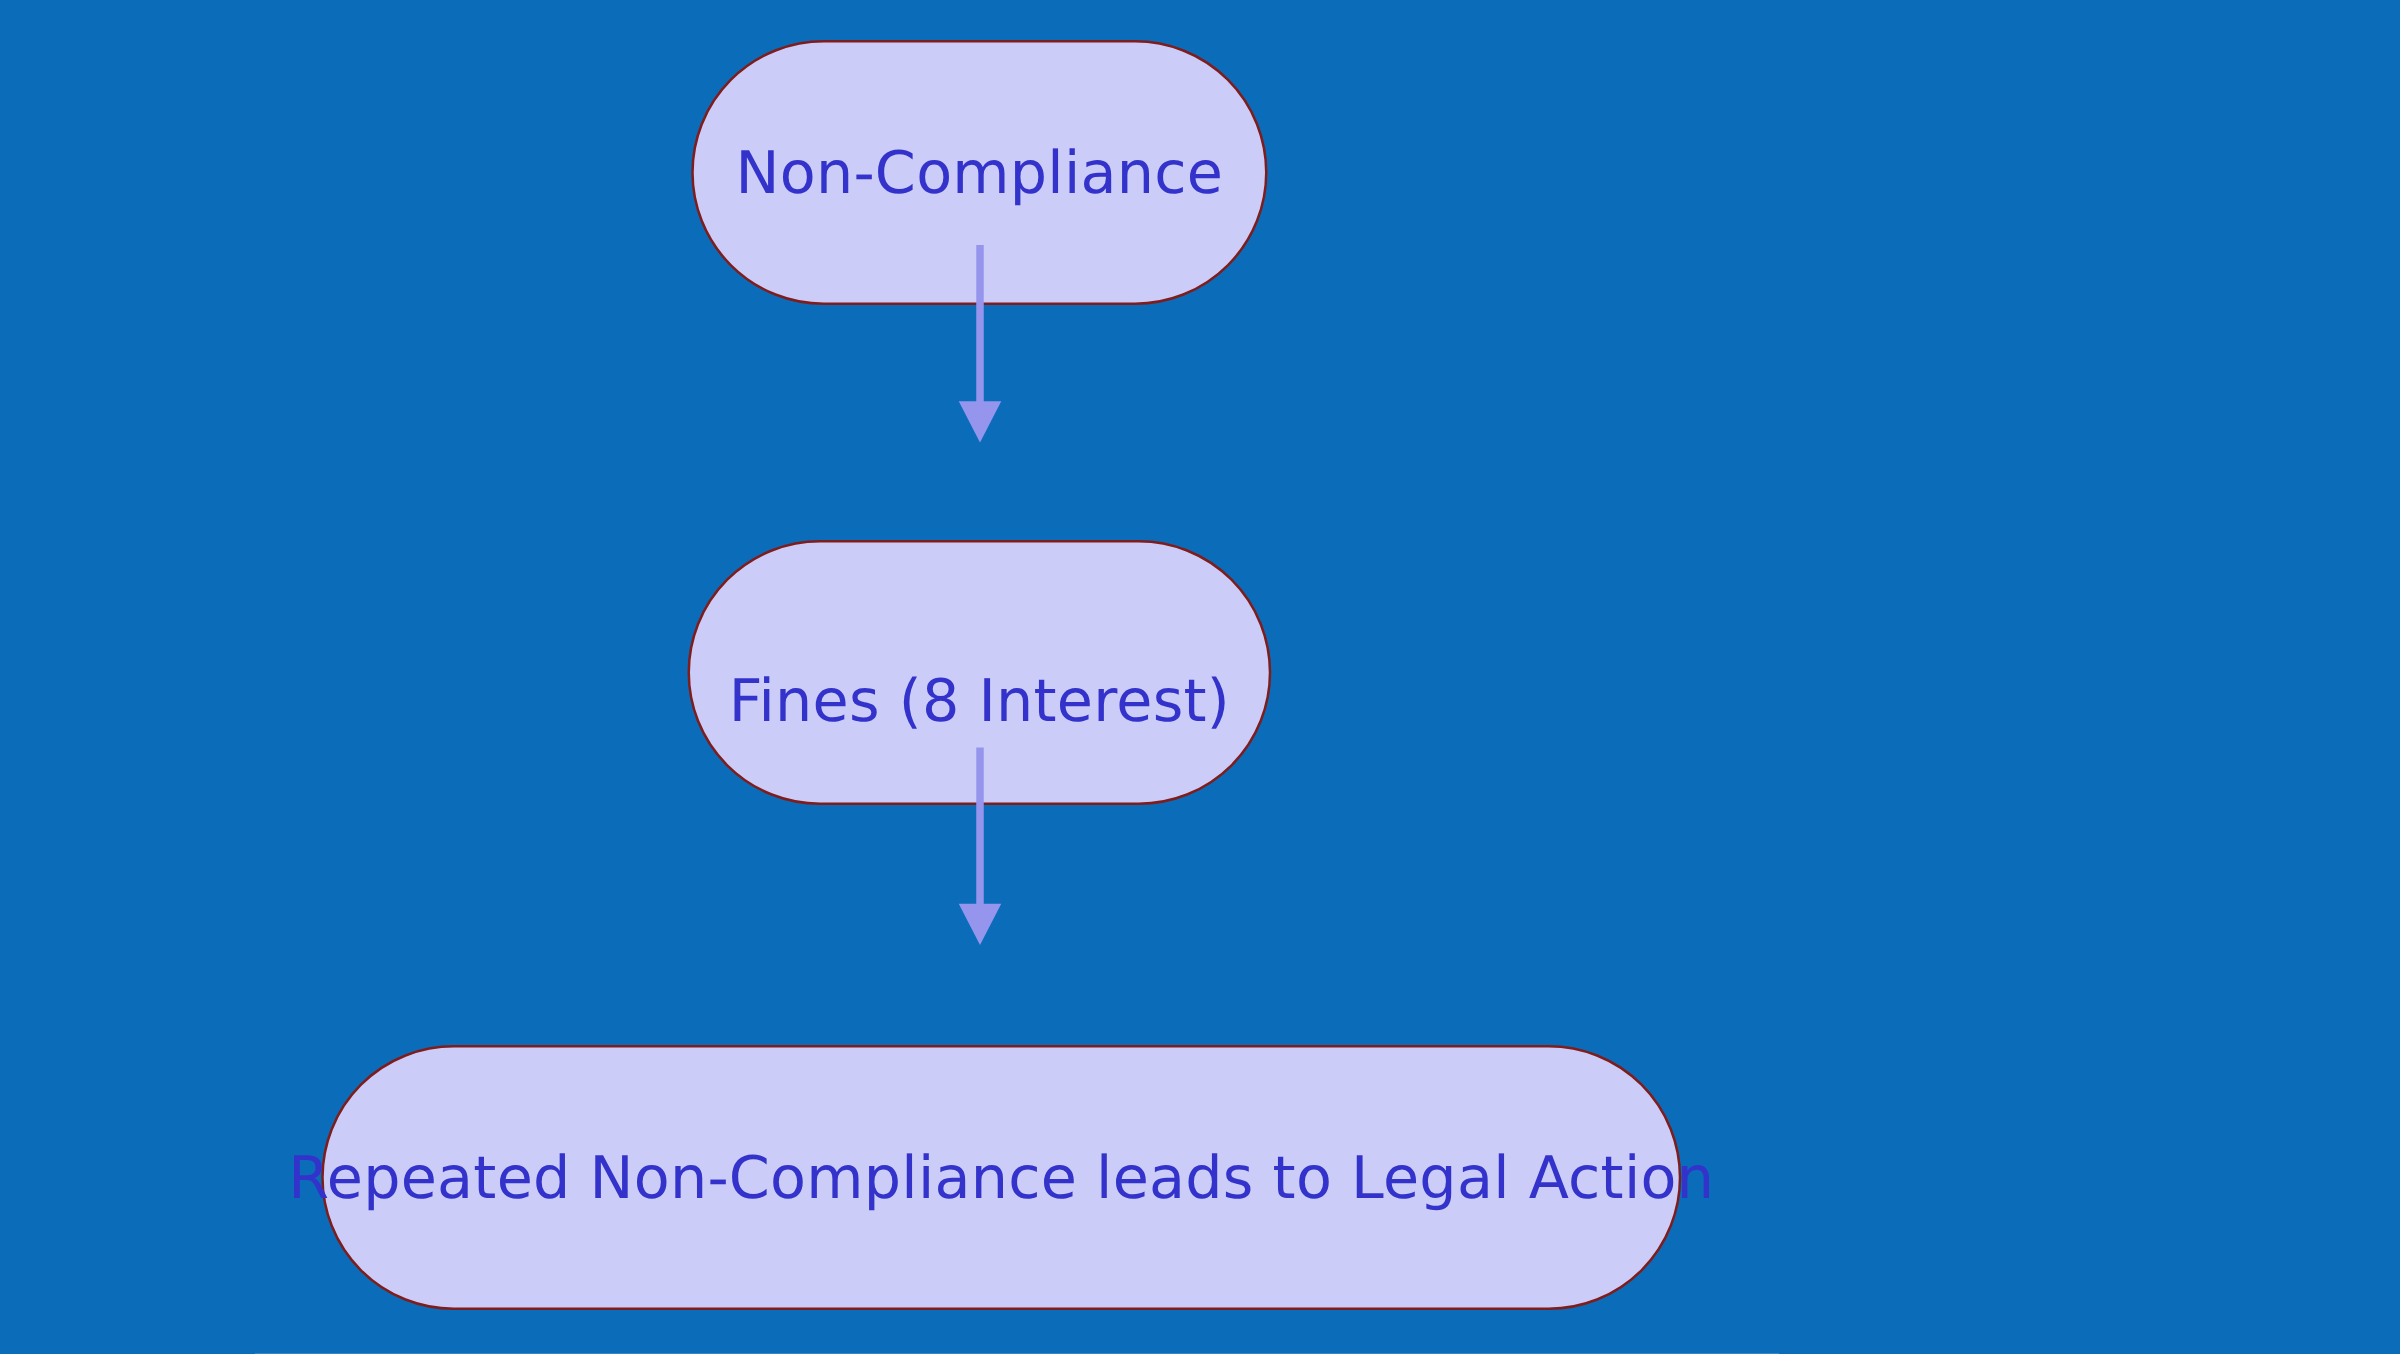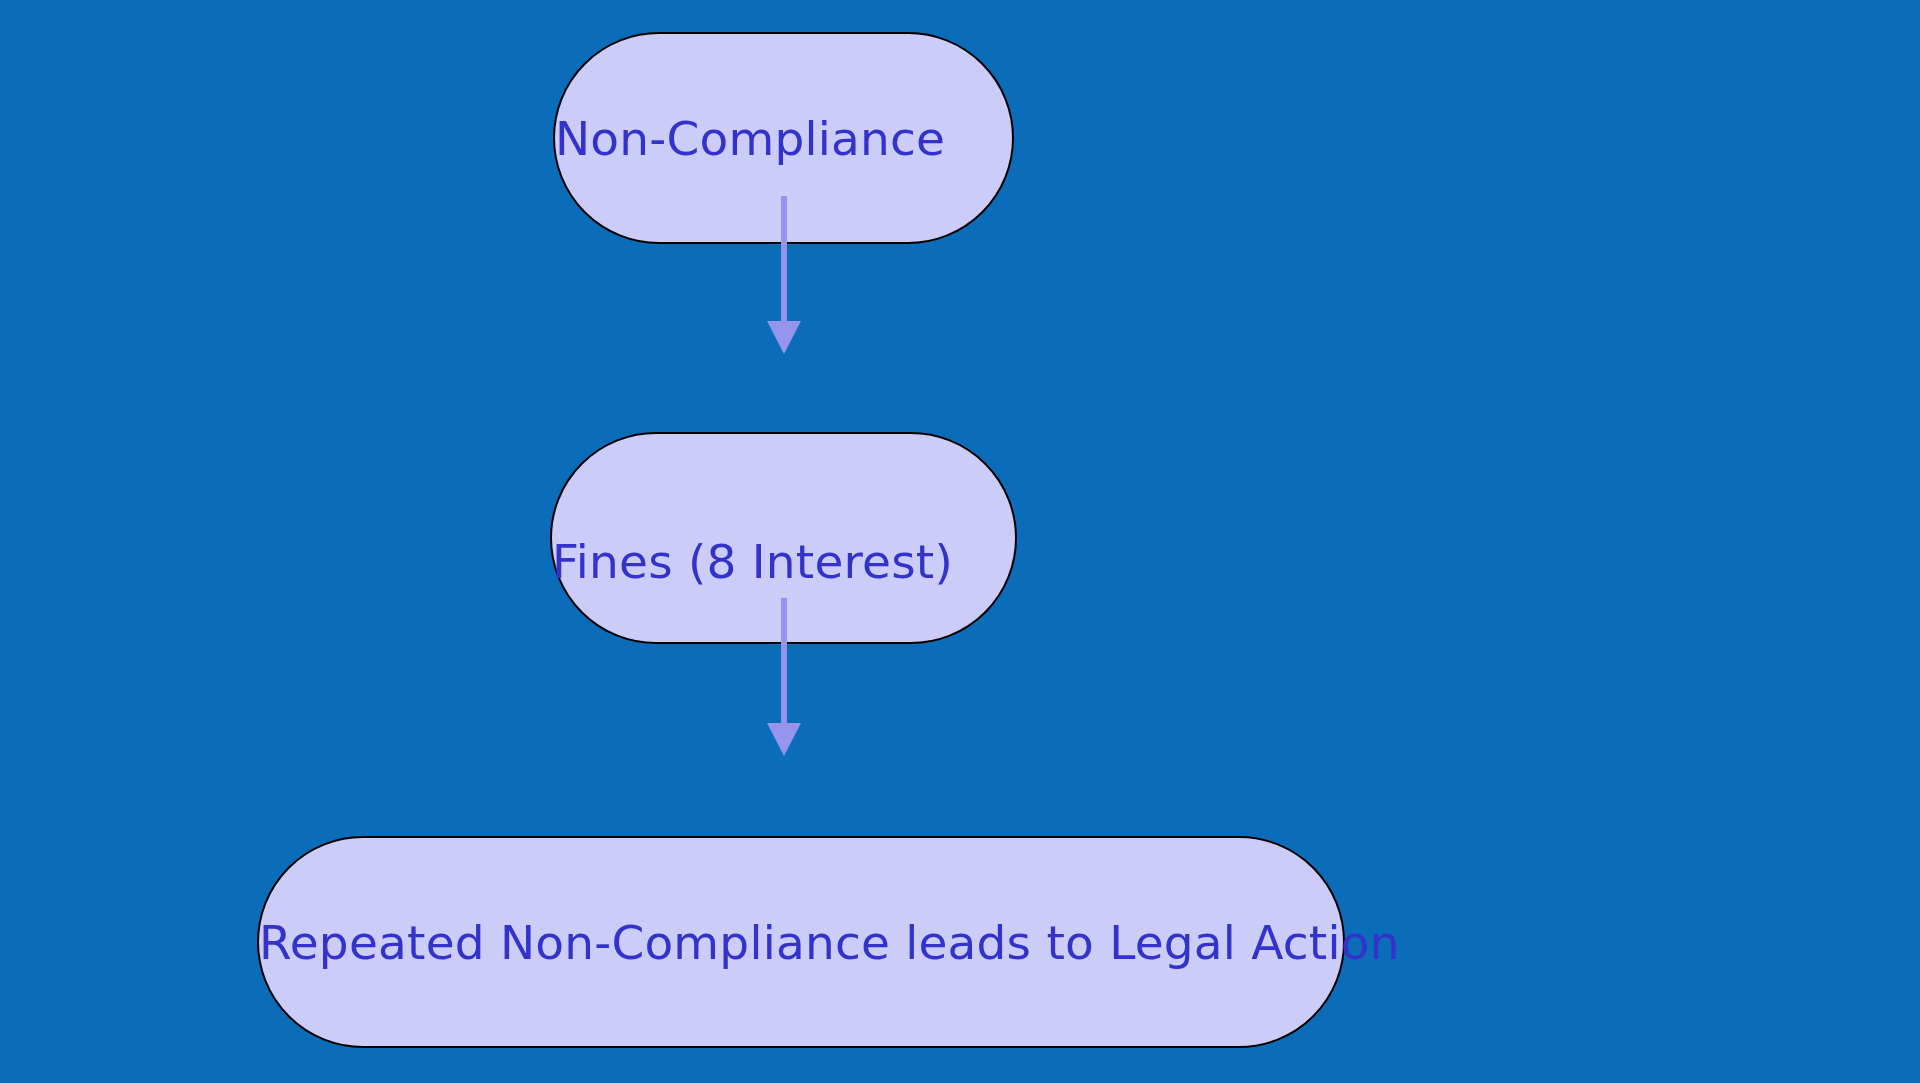--- a/index.html
+++ b/index.html
@@ -23,23 +23,23 @@
     left: 0;
     top: 0;
     width: 1920px;
     height: 1083px;
   }
   .node {
     position: absolute;
     box-sizing: border-box;
     display: flex;
     align-items: center;
-    justify-content: flex-start;
+    justify-content: center;
     background: #ccccf8;
-    border: 2px solid #000000;
+    border: 2px solid #7f1d1d;
     border-radius: 999px;
     color: #3333cc;
     text-align: center;
     white-space: nowrap;
     letter-spacing: 0.2px;
   }
   .node-label {
     font-weight: 400;
     line-height: 1;
     color: #3333cc;

